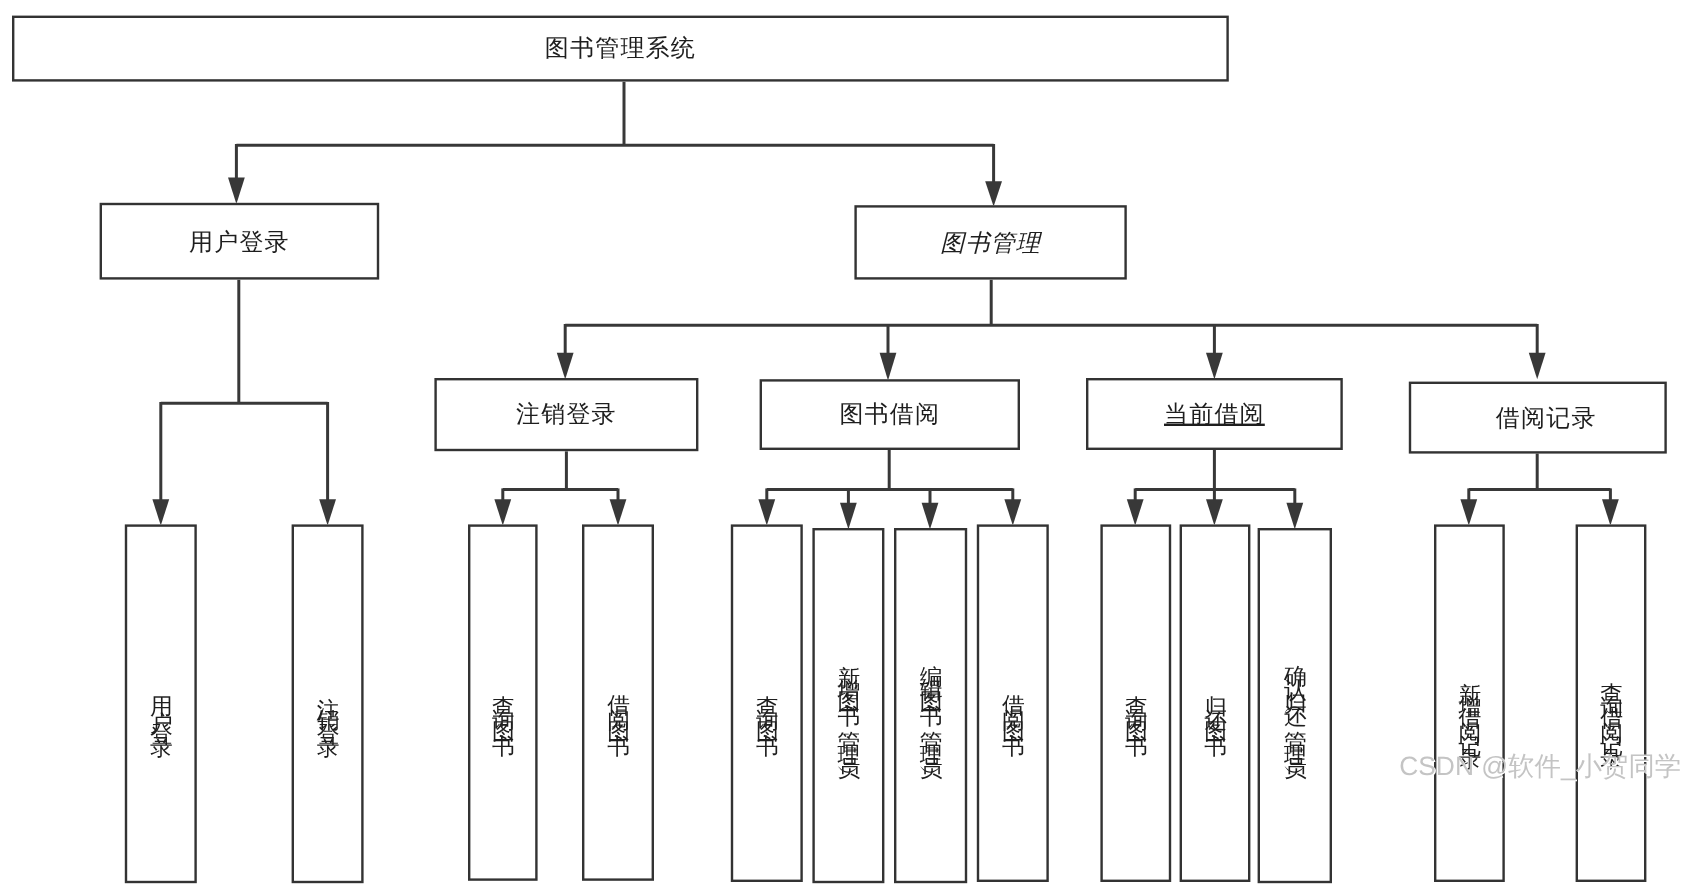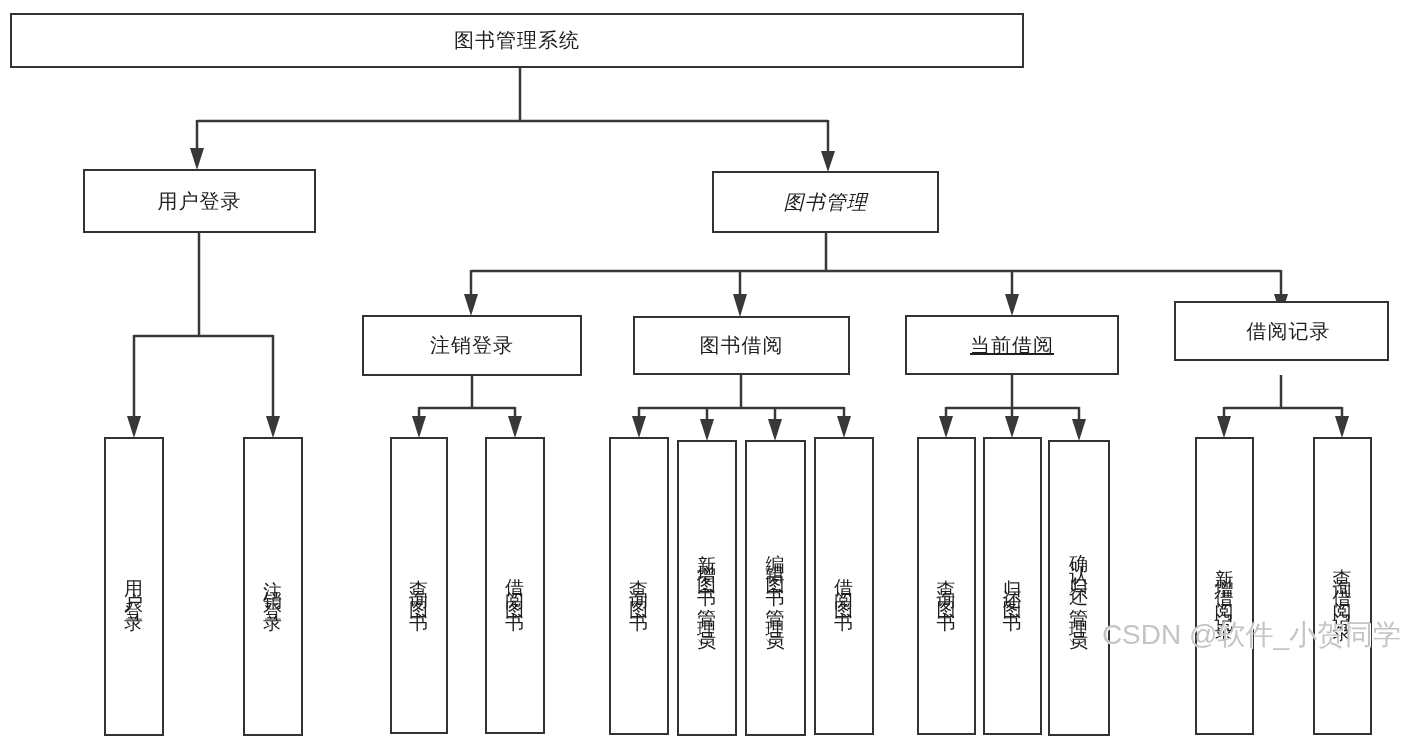--- a/index.html
+++ b/index.html
@@ -60,21 +60,21 @@
     font-size: 19px;
     line-height: 1;
     letter-spacing: 11px;
     color: #1e1e1e;
     white-space: nowrap;
   }
   .watermark {
     position: absolute;
     right: 4px;
     bottom: 4px;
-    font-size: 28px;
+    font-size: 22px;
     color: #c4c4c4;
     text-shadow: 1px 1px 0 #ffffff;
     z-index: 3;
     white-space: nowrap;
   }
 </style>
 </head>
 <body>
 
 <div id="canvas">
@@ -159,21 +159,21 @@
 
   <div class="node" style="left:362px; top:315px; width:220px; height:61px;">
     <span class="label-h">注销登录</span>
   </div>
   <div class="node" style="left:633px; top:316px; width:217px; height:59px;">
     <span class="label-h">图书借阅</span>
   </div>
   <div class="node" style="left:905px; top:315px; width:214px; height:60px;text-decoration:underline;">
     <span class="label-h">当前借阅</span>
   </div>
-  <div class="node" style="left:1174px; top:301px; width:215px; height:60px;padding-left:14px;">
+  <div class="node" style="left:1174px; top:318px; width:215px; height:60px;padding-left:14px;">
     <span class="label-h">借阅记录</span>
   </div>
 
   <div class="leaf" style="left:104px; top:437px; width:60px; height:299px;">
     <span class="label-v">用户登录</span>
   </div>
   <div class="leaf" style="left:243px; top:437px; width:60px; height:299px;">
     <span class="label-v">注销登录</span>
   </div>
 

